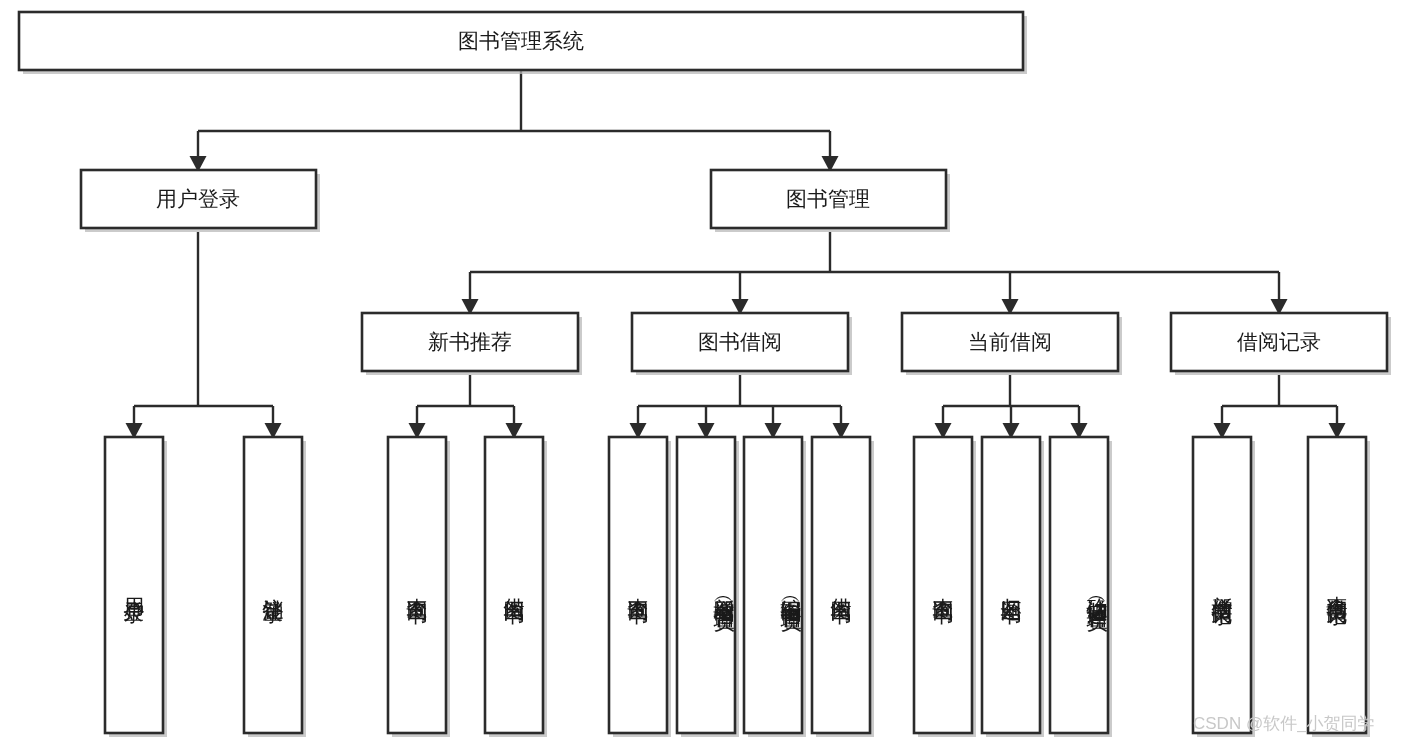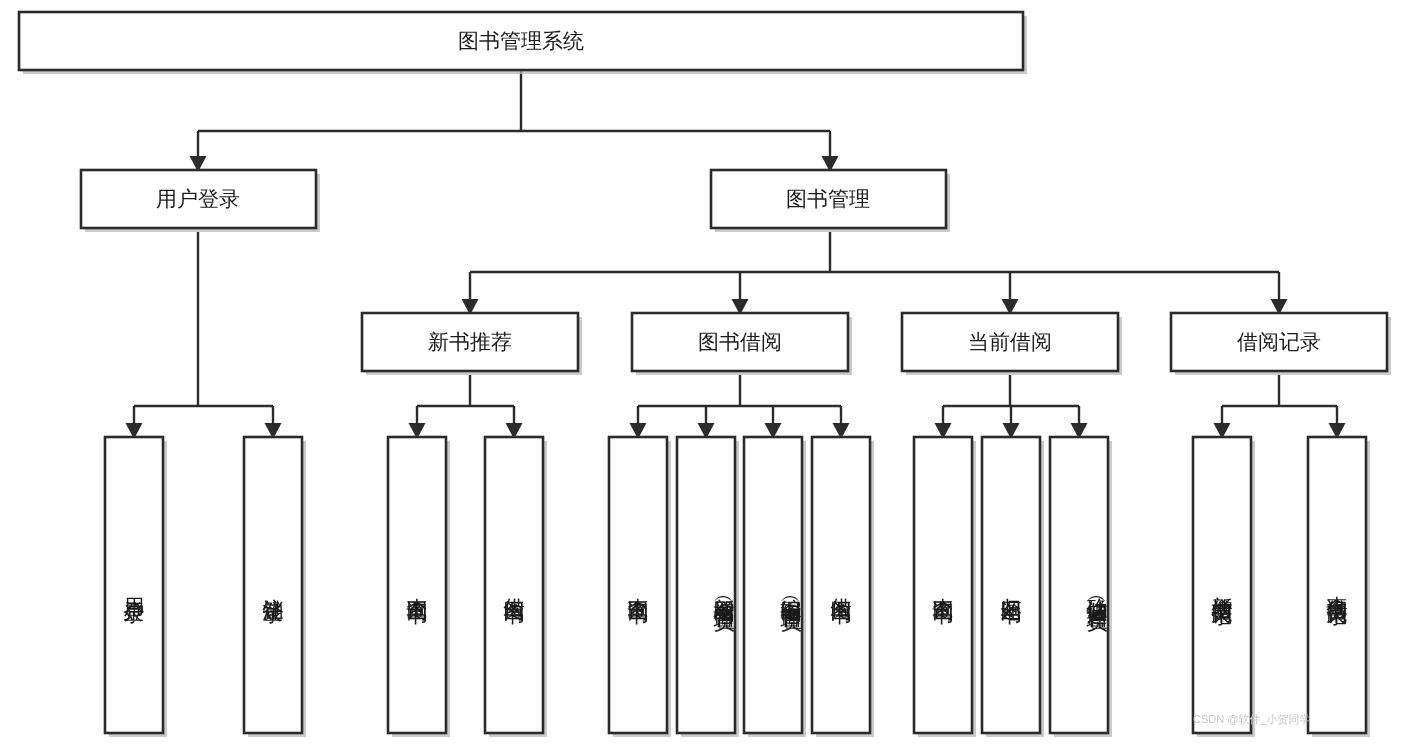--- a/index.html
+++ b/index.html
@@ -67,21 +67,21 @@
     text-align: center;
     pointer-events: none;
     user-select: none;
   }
   .node-label-v.centered {
     align-items: center;
   }
   .watermark {
     position: absolute;
     font-family: "Liberation Sans", "DejaVu Sans", sans-serif;
-    font-size: 11px;
+    font-size: 17px;
     color: #c8c8c8;
     white-space: nowrap;
     user-select: none;
   }
 </style>
 </head>
 <body>
 
 <div id="diagram-root">
 

